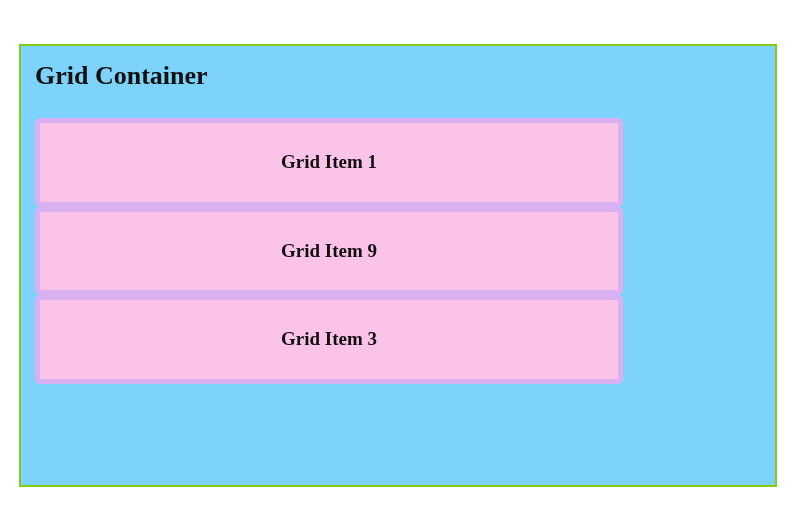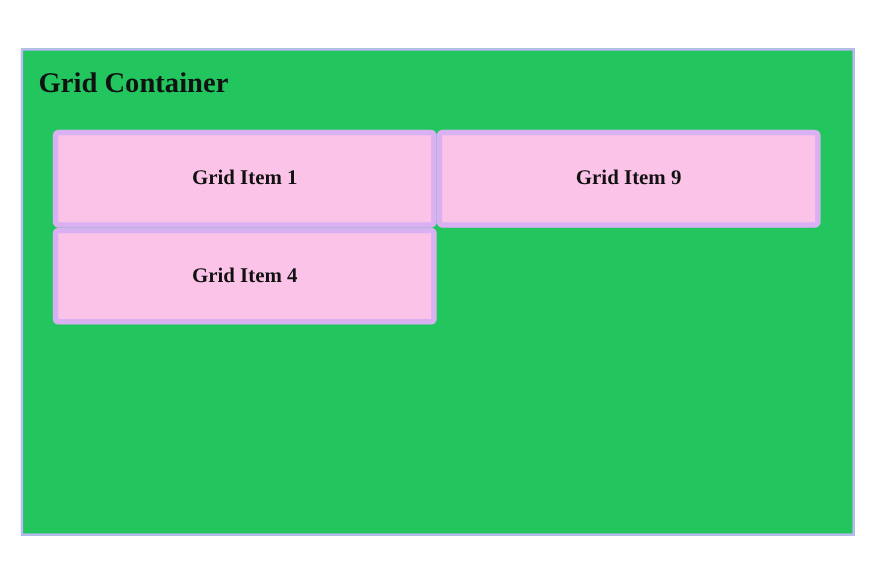--- a/index.html
+++ b/index.html
@@ -1,30 +1,30 @@
 <!DOCTYPE html>
 <html><head>
 <meta charset="utf-8">
 <style>
   html, body { margin: 0; padding: 0; background: #ffffff; }
   body { width: 799px; height: 529px; position: relative; overflow: hidden;
          font-family: "Liberation Serif", "DejaVu Serif", serif; color: #111; }
   .container {
     position: absolute; left: 19px; top: 44px;
     width: 754px; height: 439px;
-    border: 2px solid #c4b5fd;
-    background: #22c55e;
+    border: 2px solid #84cc16;
+    background: #7dd3fc;
   }
   .title {
     position: absolute; left: 14px; top: 14px;
     margin: 0; font-size: 26px; font-weight: bold; line-height: 32px;
   }
   .grid {
-    position: absolute; left: 27px; top: 72px; width: 698px;
-    display: grid; grid-template-columns: 1fr 1fr; row-gap: 0px;
+    position: absolute; left: 14px; top: 72px; width: 588px;
+    display: grid; grid-template-columns: 1fr; row-gap: 0px;
   }
   .item {
     box-sizing: border-box;
     height: 88.5px;
     background: #fcc3e9;
     border: 5px solid #d9b0f2;
     border-radius: 5px;
     display: flex; align-items: center; justify-content: center;
     font-size: 19px; font-weight: bold;
   }
@@ -35,16 +35,16 @@
 <div class="container">
   <h2 class="title">Grid Container</h2>
   <div class="grid">
     <div class="item">
       <span>Grid Item 1</span>
     </div>
     <div class="item">
       <span>Grid Item 9</span>
     </div>
     <div class="item">
-      <span>Grid Item 4</span>
+      <span>Grid Item 3</span>
     </div>
   </div>
 </div>
 
 </body></html>

